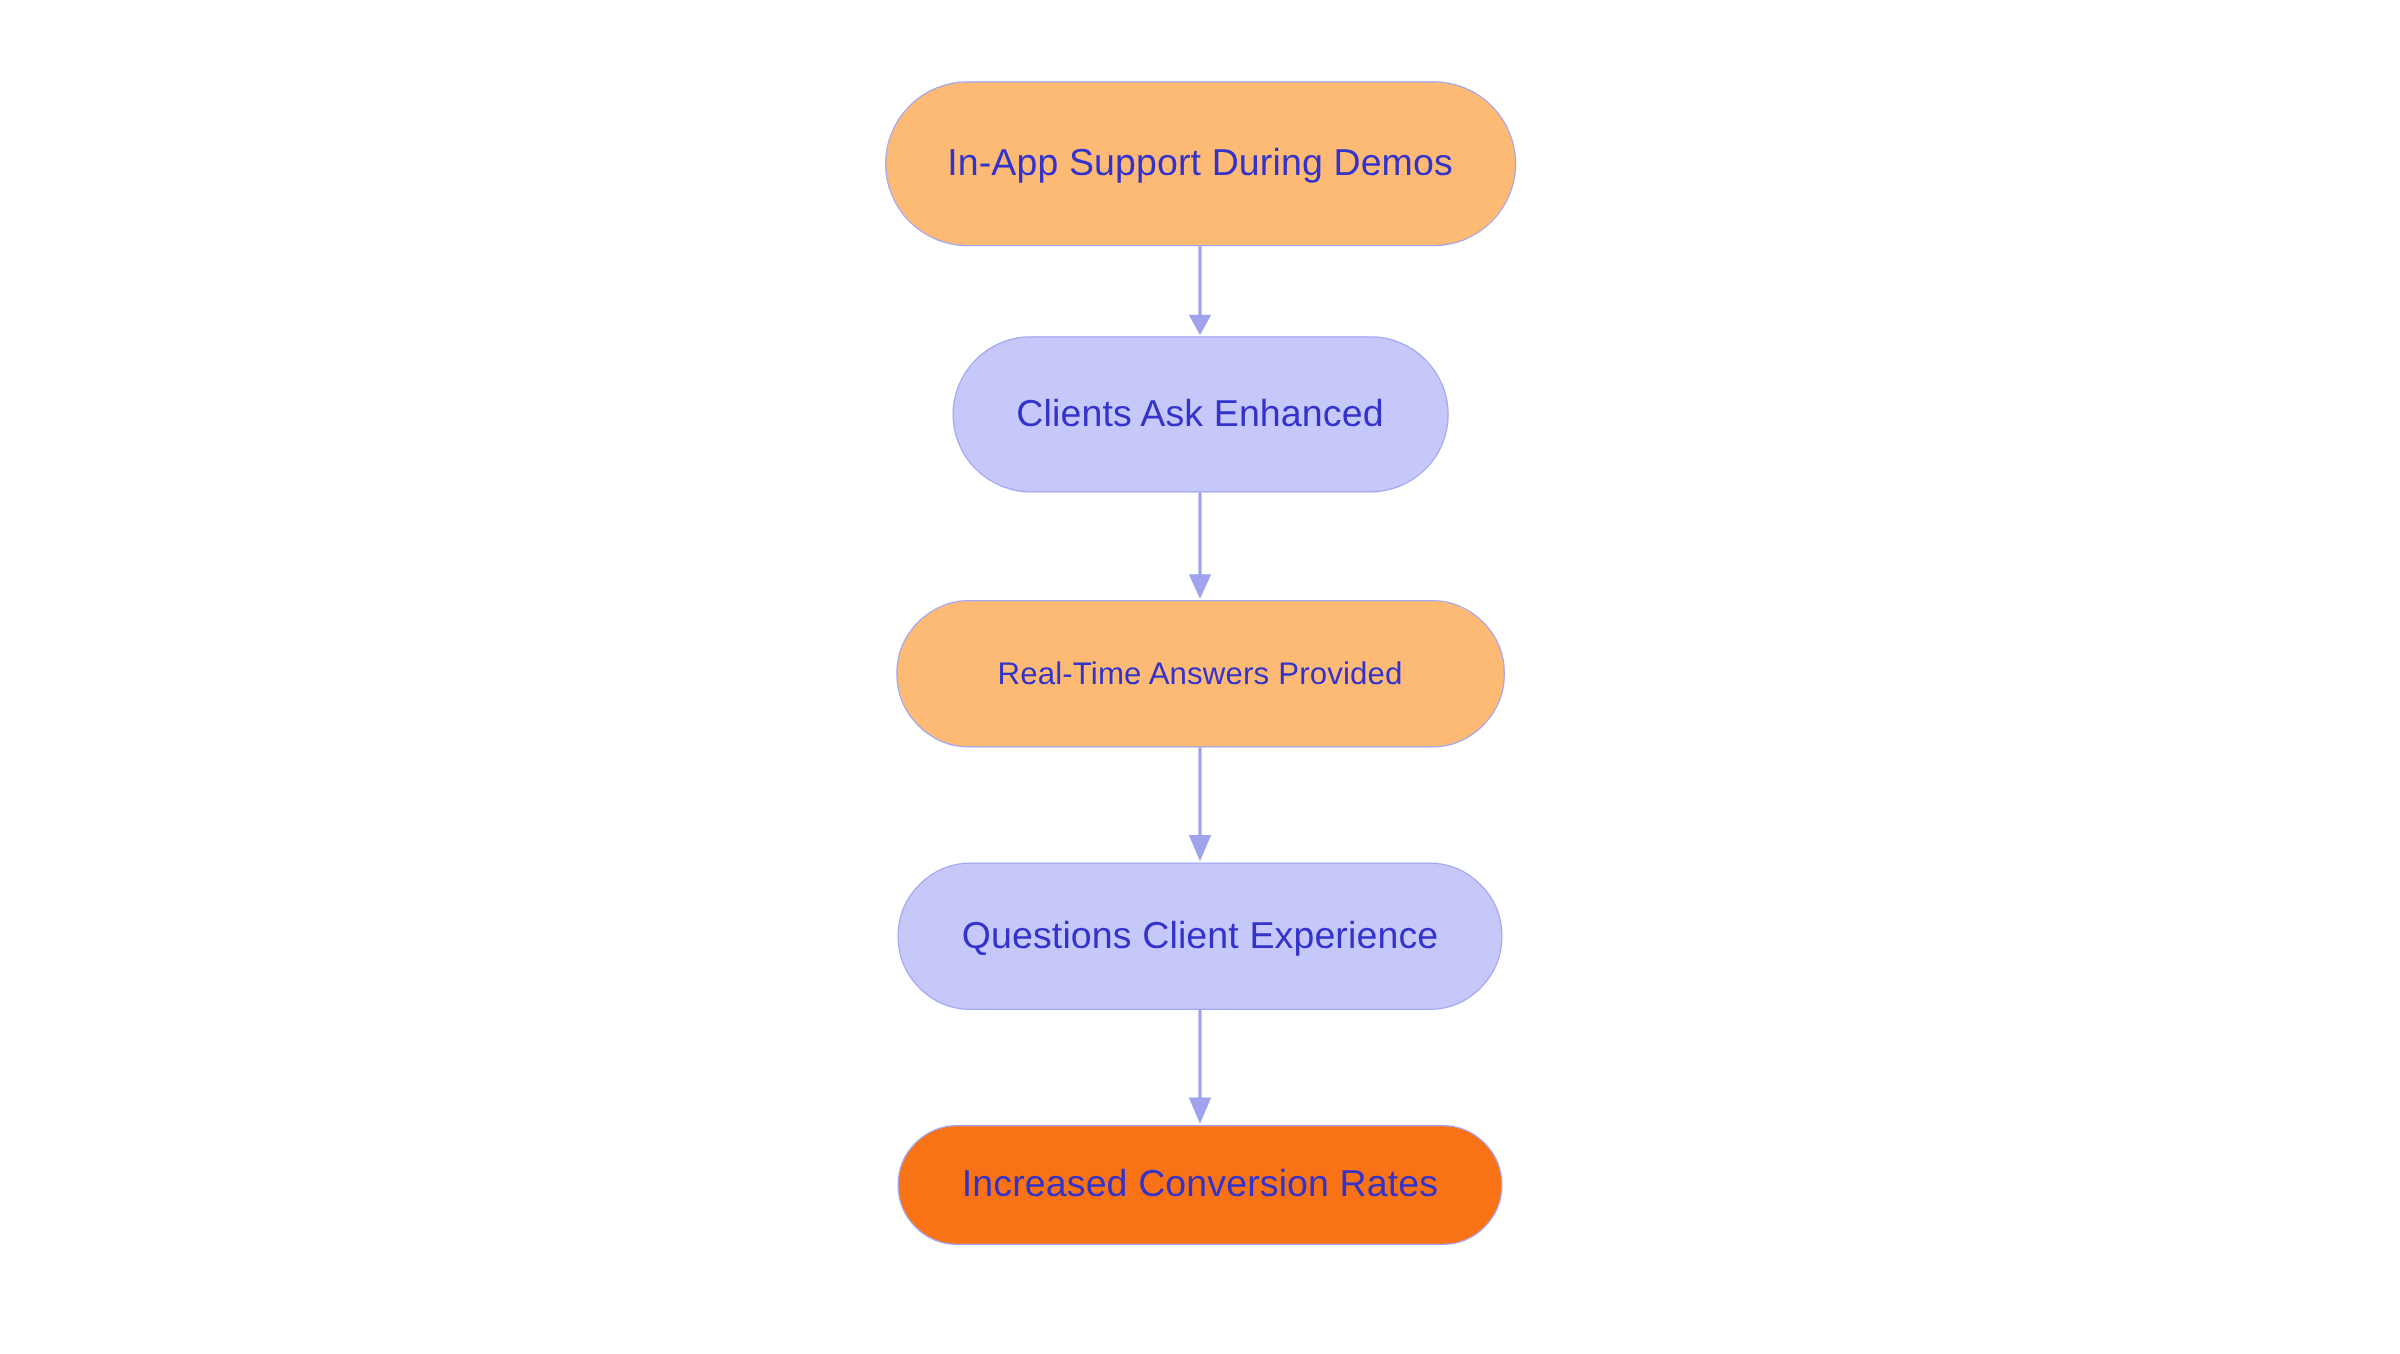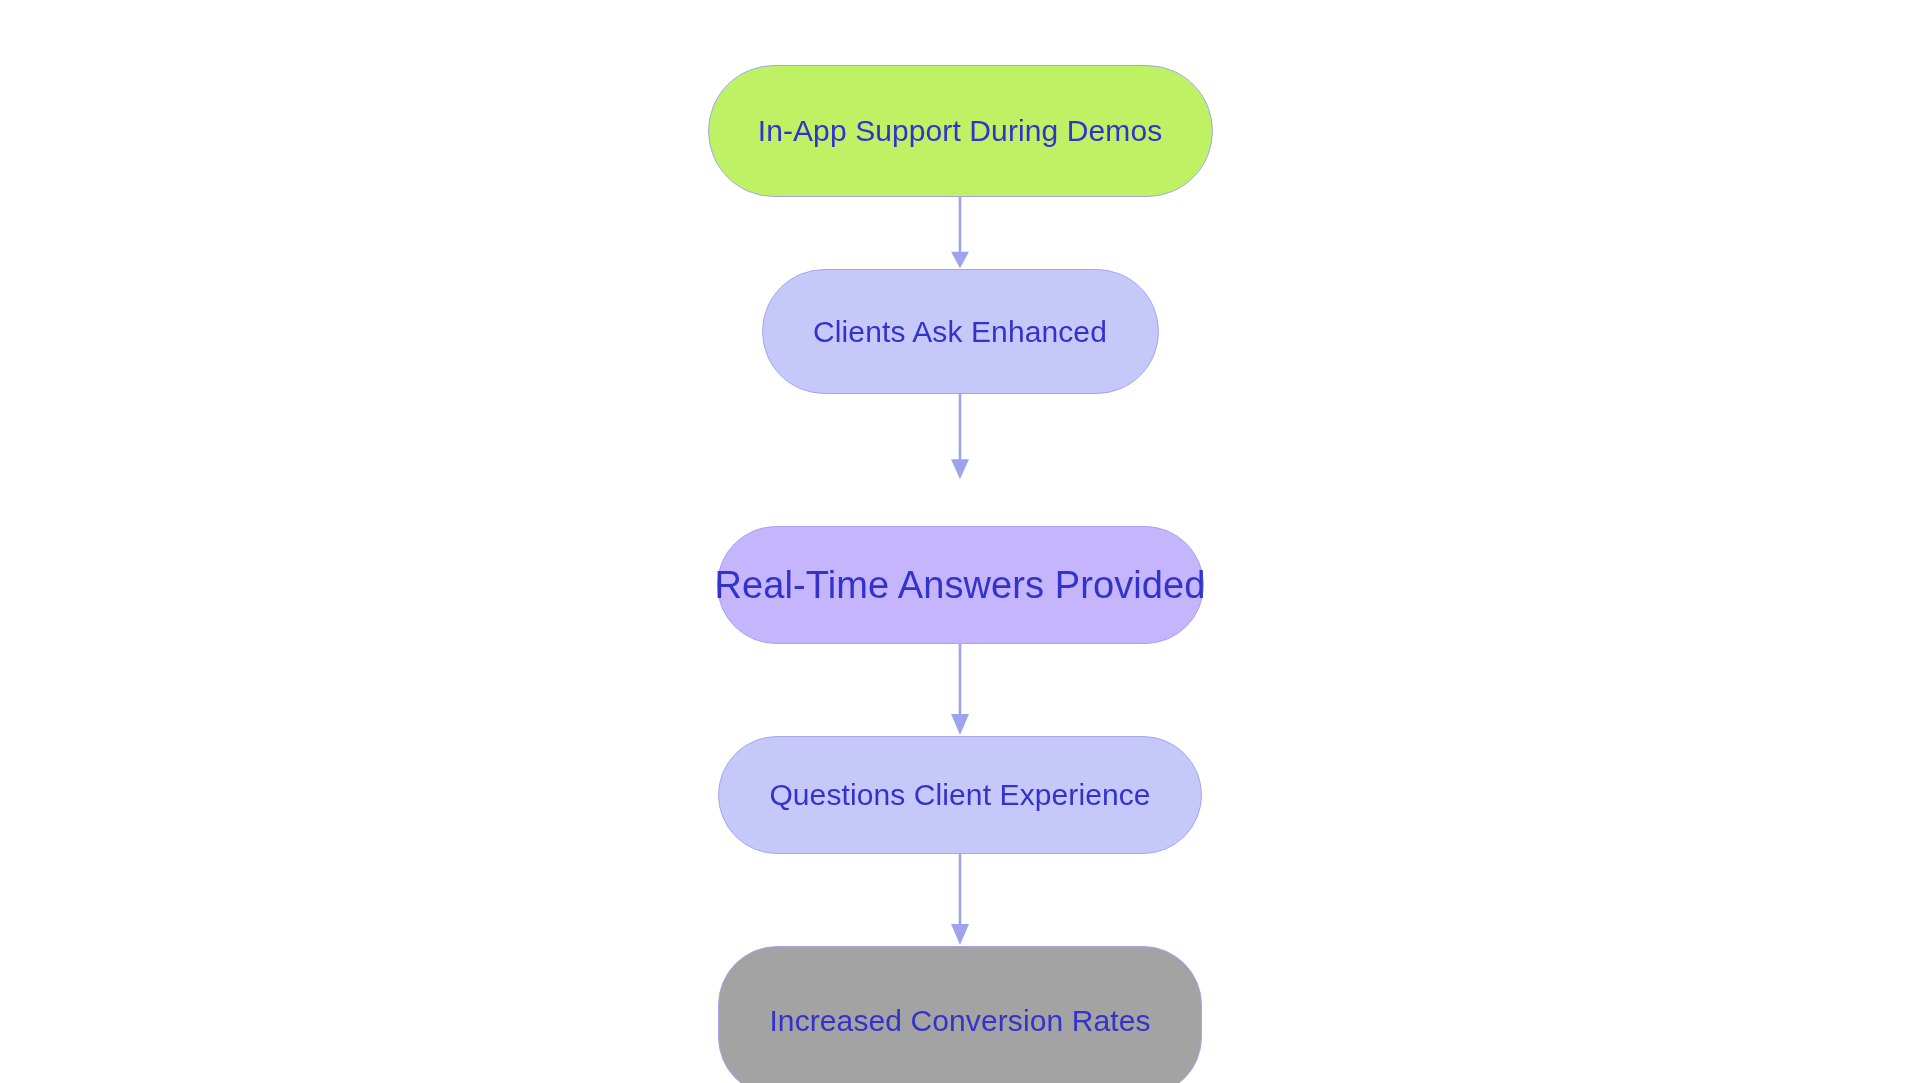--- a/index.html
+++ b/index.html
@@ -59,21 +59,21 @@
     display: block;
     overflow: visible;
   }
 </style>
 </head>
 <body>
 
 <div id="canvas">
   <div class="flow-column" style="background: rgb(255, 255, 255); padding-top: 65px;">
 
-    <div class="node" id="n1" style="width: 505px; height: 132px; font-size: 30px; background: #bef264; border-color: rgb(163, 166, 238); color: rgb(51, 51, 204); border-radius: 66px;">
+    <div class="node" id="n1" style="width: 505px; height: 132px; font-size: 30px; background: #fdba74; border-color: rgb(163, 166, 238); color: rgb(51, 51, 204); border-radius: 66px;">
       <span class="node-label">In-App Support During Demos</span>
     </div>
 
     <div class="connector" id="c1" style="height: 72px;">
       <svg width="26" viewBox="0 0 26 100" preserveAspectRatio="none" height="72">
         <line x1="13" y1="0" x2="13" y2="78" stroke="#9fa3ee" stroke-width="2.6"></line>
         <polygon points="13,99 4,76 22,76" fill="#9fa3ee"></polygon>
       </svg>
     </div>
 
@@ -81,21 +81,21 @@
       <span class="node-label">Clients Ask Enhanced</span>
     </div>
 
     <div class="connector" id="c2" style="height: 86px;">
       <svg width="26" viewBox="0 0 26 100" preserveAspectRatio="none" height="86">
         <line x1="13" y1="0" x2="13" y2="78" stroke="#9fa3ee" stroke-width="2.6"></line>
         <polygon points="13,99 4,76 22,76" fill="#9fa3ee"></polygon>
       </svg>
     </div>
 
-    <div class="node" id="n3" style="width: 487px; height: 118px; font-size: 38px; background: #c4b5fd; border-color: rgb(163, 166, 238); color: rgb(51, 51, 204); border-radius: 59px; margin-top: 46px;">
+    <div class="node" id="n3" style="width: 487px; height: 118px; font-size: 25px; background: #fdba74; border-color: rgb(163, 166, 238); color: rgb(51, 51, 204); border-radius: 59px;">
       <span class="node-label">Real-Time Answers Provided</span>
     </div>
 
     <div class="connector" id="c3" style="height: 92px;">
       <svg width="26" viewBox="0 0 26 100" preserveAspectRatio="none" height="92">
         <line x1="13" y1="0" x2="13" y2="78" stroke="#9fa3ee" stroke-width="2.6"></line>
         <polygon points="13,99 4,76 22,76" fill="#9fa3ee"></polygon>
       </svg>
     </div>
 
@@ -103,18 +103,18 @@
       <span class="node-label">Questions Client Experience</span>
     </div>
 
     <div class="connector" id="c4" style="height: 92px;">
       <svg width="26" viewBox="0 0 26 100" preserveAspectRatio="none" height="92">
         <line x1="13" y1="0" x2="13" y2="78" stroke="#9fa3ee" stroke-width="2.6"></line>
         <polygon points="13,99 4,76 22,76" fill="#9fa3ee"></polygon>
       </svg>
     </div>
 
-    <div class="node" id="n5" style="width: 484px; height: 150px; font-size: 30px; background: #a3a3a3; border-color: rgb(163, 166, 238); color: rgb(51, 51, 204); border-radius: 59px; justify-content: center;">
+    <div class="node" id="n5" style="width: 484px; height: 96px; font-size: 30px; background: #f97316; border-color: rgb(163, 166, 238); color: rgb(51, 51, 204); border-radius: 59px; justify-content: center;">
       <span class="node-label">Increased Conversion Rates</span>
     </div>
 
   </div>
 </div>
 
 </body></html>

